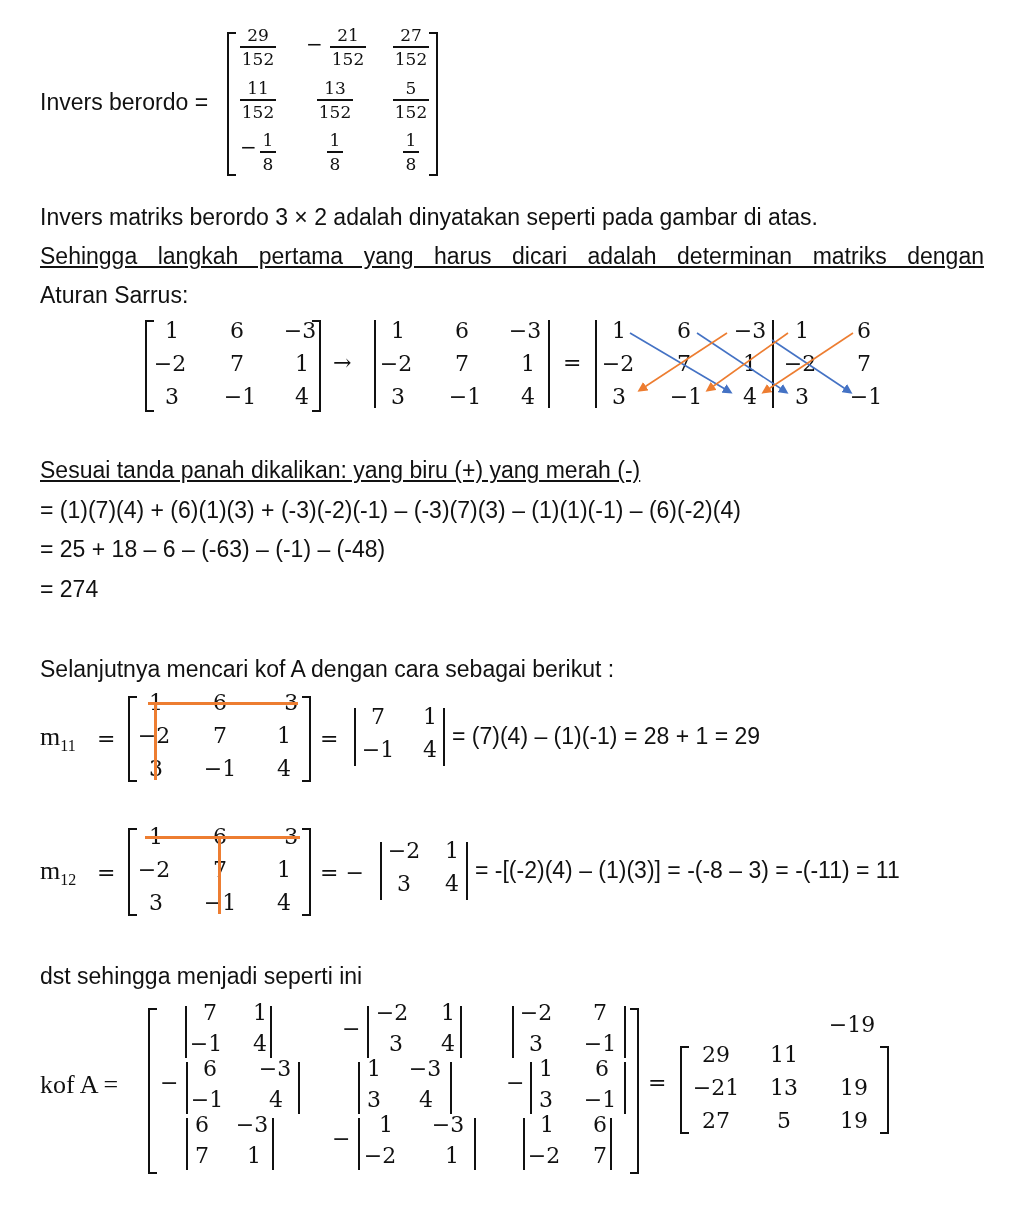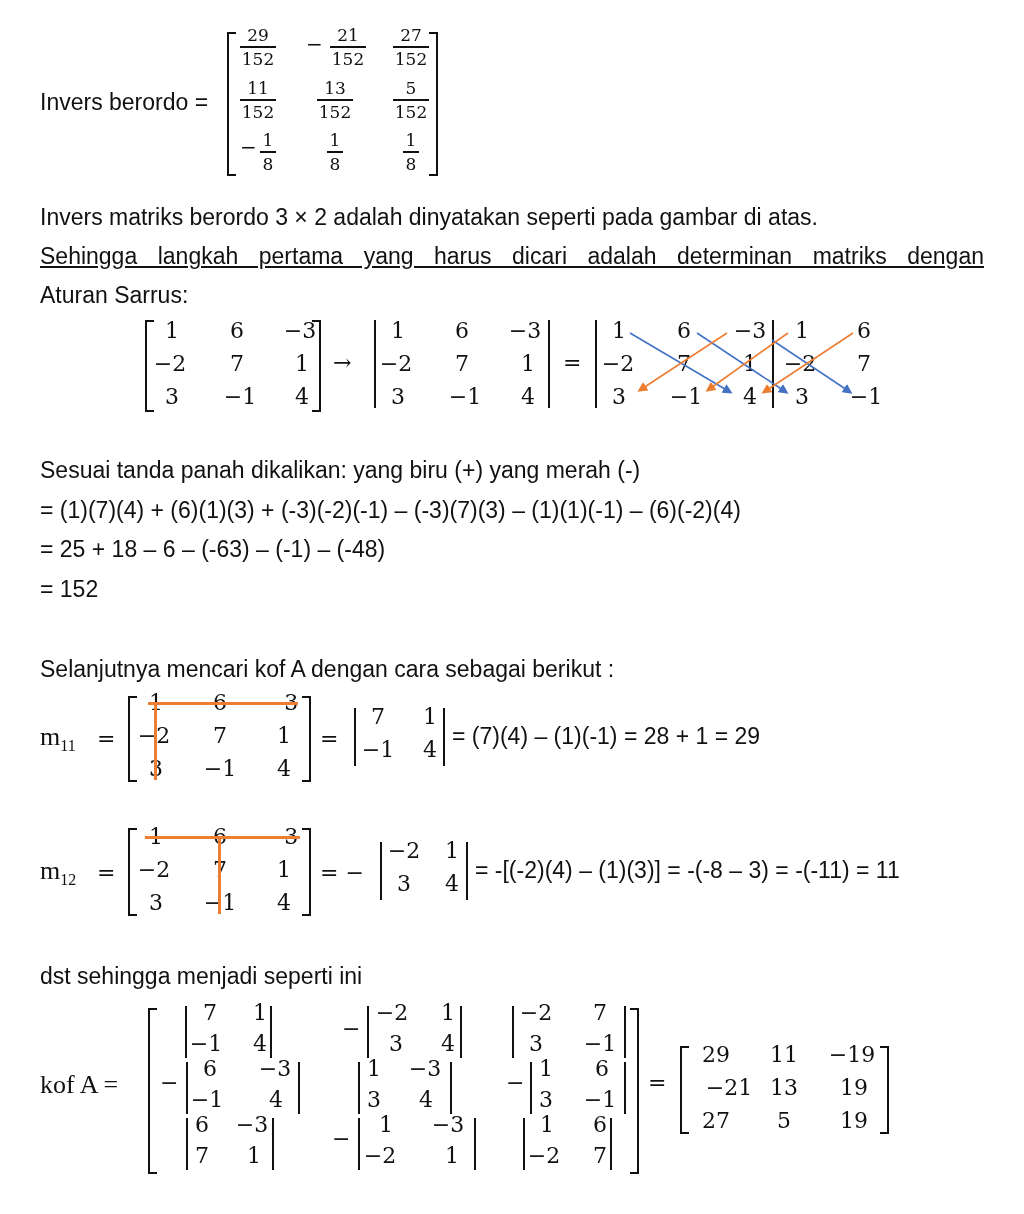--- a/index.html
+++ b/index.html
@@ -146,24 +146,24 @@
     </g>
     <g stroke="#ed7d31" stroke-width="1.6" fill="none">
       <line x1="727" y1="333" x2="640" y2="390" marker-end="url(#orangehead)"></line>
       <line x1="788" y1="333" x2="708" y2="390" marker-end="url(#orangehead)"></line>
       <line x1="853" y1="333" x2="764" y2="392" marker-end="url(#orangehead)"></line>
     </g>
   </svg>
 </div>
 
 <div>
-  <div class="abs txt" style="left:40px;top:457px;">Sesuai tanda panah dikalikan: yang biru (+) yang merah (-)</div>
+  <div class="abs txt" style="left:40px;top:457px;text-decoration:underline;">Sesuai tanda panah dikalikan: yang biru (+) yang merah (-)</div>
   <div class="abs txt" style="left:40px;top:497px;">= (1)(7)(4) + (6)(1)(3) + (-3)(-2)(-1) – (-3)(7)(3) – (1)(1)(-1) – (6)(-2)(4)</div>
   <div class="abs txt" style="left:40px;top:536px;">= 25 + 18 – 6 – (-63) – (-1) – (-48)</div>
-  <div class="abs txt" style="left:40px;top:576px;">= 152</div>
+  <div class="abs txt" style="left:40px;top:576px;">= 274</div>
 </div>
 
 <div>
   <div class="abs txt" style="left:40px;top:656px;">Selanjutnya mencari kof A dengan cara sebagai berikut :</div>
 
   <span class="abs mi" style="left:40px;top:722px;"><span>m</span><sub style="font-size:16px;">11</sub></span>
   <span class="abs math" style="left:97px;top:726px;">=</span>
   <div class="brk-l" style="left:128px;top:696px;height:82px;"></div>
   <div class="brk-r" style="left:302px;top:696px;height:82px;"></div>
   <span class="cell" style="left:144px;top:690px;width:24px;">1</span>
@@ -299,21 +299,21 @@
     <span class="cell" style="left:588px;top:1143px;width:24px;">7</span>
   </div>
 
   <span class="abs math" style="left:648px;top:1070px;">=</span>
 
   <div>
     <div class="brk-l" style="left:680px;top:1046px;height:84px;"></div>
     <div class="brk-r" style="left:880px;top:1046px;height:84px;"></div>
     <span class="cell" style="left:694px;top:1042px;width:44px;">29</span>
     <span class="cell" style="left:766px;top:1042px;width:36px;">11</span>
-    <span class="cell" style="left:822px;top:1042px;width:60px;">−19</span>
-    <span class="cell" style="left:686px;top:1075px;width:60px;margin-left:13px;">−21</span>
+    <span class="cell" style="left:822px;top:1012px;width:60px;">−19</span>
+    <span class="cell" style="left:686px;top:1075px;width:60px;">−21</span>
     <span class="cell" style="left:766px;top:1075px;width:36px;">13</span>
     <span class="cell" style="left:836px;top:1075px;width:36px;">19</span>
     <span class="cell" style="left:694px;top:1108px;width:44px;">27</span>
     <span class="cell" style="left:770px;top:1108px;width:28px;">5</span>
     <span class="cell" style="left:836px;top:1108px;width:36px;">19</span>
   </div>
 </div>
 
 </body></html>

